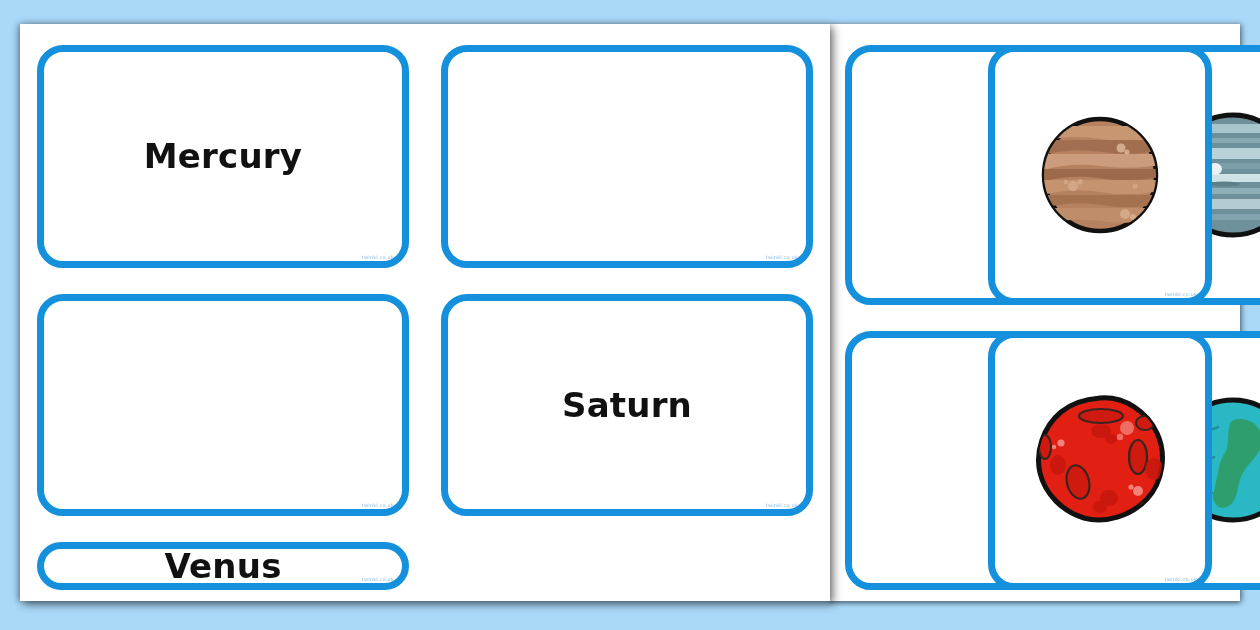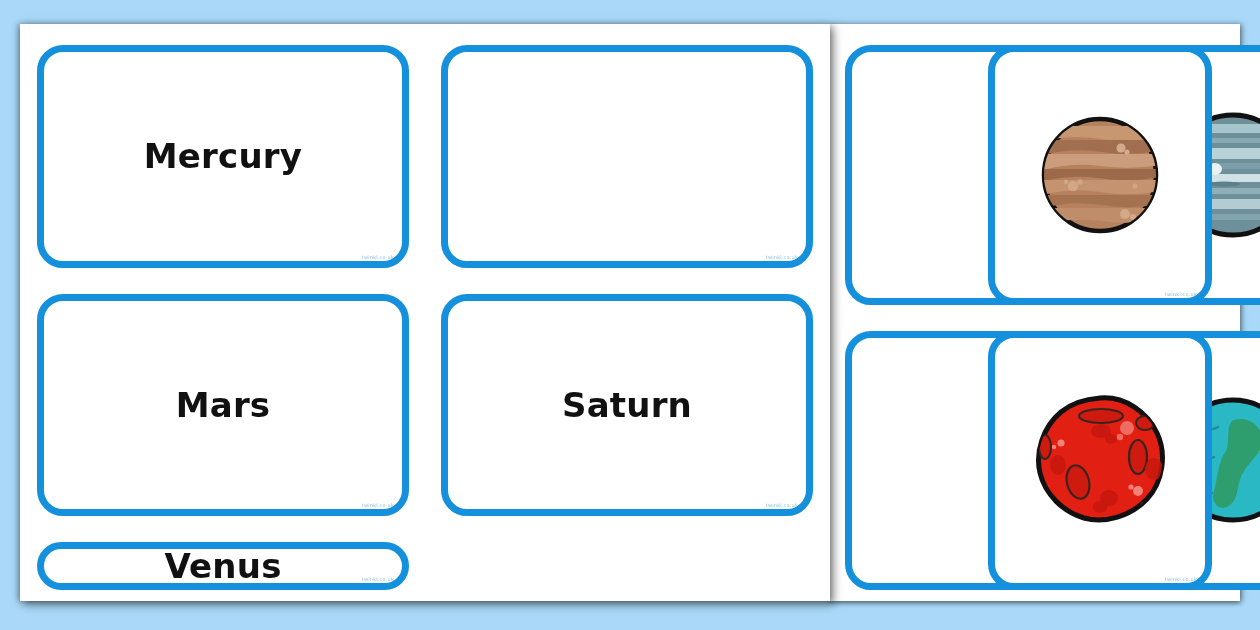--- a/index.html
+++ b/index.html
@@ -275,21 +275,20 @@
         <span class="card-label">Mercury</span>
         <span class="watermark">twinkl.co.uk</span>
       </div>
 
       <div class="card">
         <span class="watermark">twinkl.co.uk</span>
       </div>
 
 
       <div class="card">
-        <span class="card-label">Mars</span>
         <span class="watermark">twinkl.co.uk</span>
       </div>
 
       <div class="card">
         <span class="card-label">Saturn</span>
         <span class="watermark">twinkl.co.uk</span>
       </div>
 
       <div class="card">
         <span class="card-label">Venus</span>

